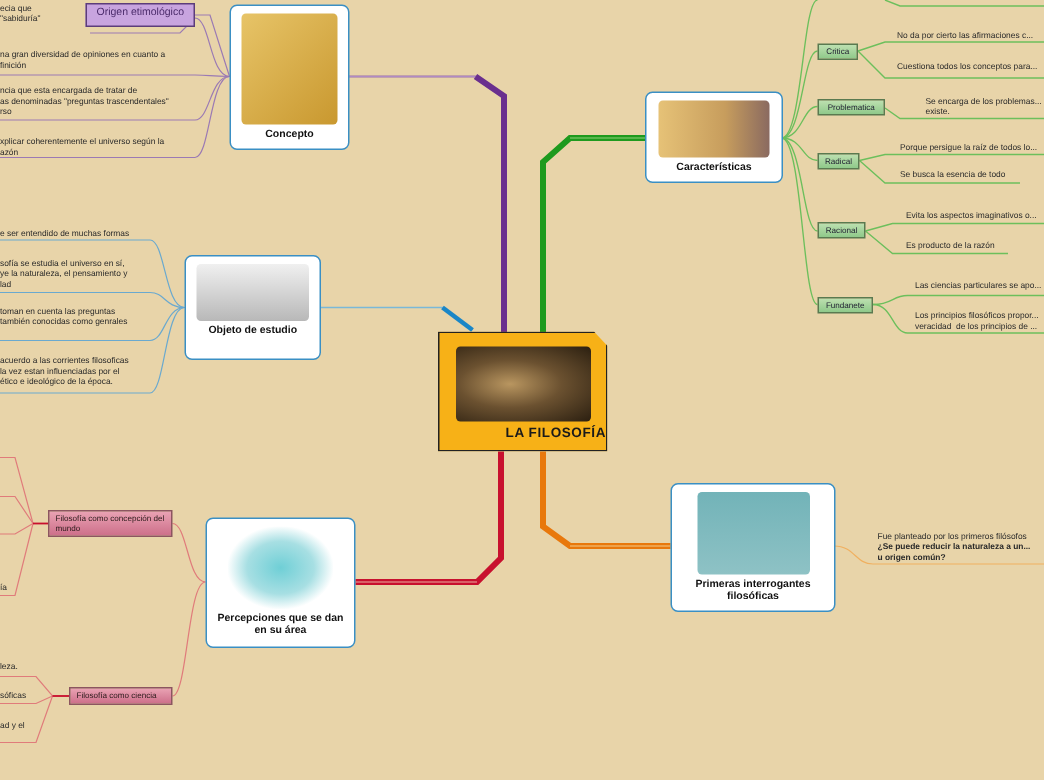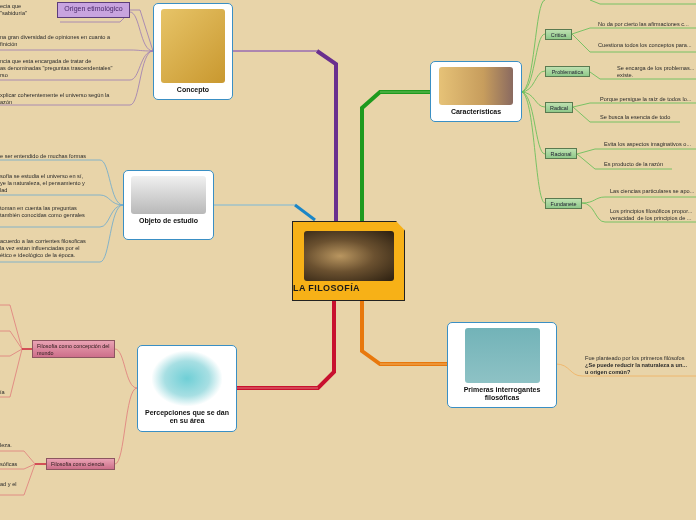--- a/index.html
+++ b/index.html
@@ -8,21 +8,21 @@
   .txt { position:absolute; font-size:5.6px; line-height:7px; color:#2a2a2a; white-space:nowrap; }
   .node { position:absolute; background:#fff; border:1.5px solid #3a8fc4; border-radius:5px; box-sizing:border-box; text-align:center; }
   .node .pic { margin:5px auto 0 auto; border-radius:3px; }
   .node .label { font-weight:bold; font-size:7px; color:#111; line-height:8px; margin-top:3px; }
   .tag { position:absolute; font-size:5.4px; line-height:6.5px; box-sizing:border-box; padding:2px 4px; }
   .tag.purple { background:#c8a4df; border:1px solid #5c3c7a; color:#4a2a6a; font-size:7px; text-align:center; padding:3px 4px; }
   .tag.green { background:linear-gradient(#bde0b0,#8fc98a); border:1px solid #5a7a50; color:#223; text-align:center; }
   .tag.red { background:linear-gradient(#e9a2b3,#cd6f8a); border:1px solid #8c5560; color:#2a1a1a; }
   .center { position:absolute; left:292px; top:221px; width:113px; height:80px; background:#f7b117; border:1.5px solid #222; box-sizing:border-box; clip-path:polygon(0 0, 92% 0, 100% 12%, 100% 100%, 0 100%); }
   .center .pic { position:absolute; left:11px; top:9px; width:90px; height:50px; border-radius:3px; background:radial-gradient(ellipse at 40% 50%, #b99660 0%, #6b5130 45%, #2b1f10 100%); }
-  .center .title { position:absolute; left:0; right:0; top:61px; text-align:left; font-weight:bold; font-size:9px; letter-spacing:0.4px; color:#1a1a1a; }
+  .center .title { position:absolute; left:0; right:0; top:61px; text-align:right; font-weight:bold; font-size:9px; letter-spacing:0.4px; color:#1a1a1a; }
 </style>
 </head>
 <body>
 
 <svg class="lines" width="696" height="520" viewBox="0 0 696 520">
 
   <path d="M232,51 L317,51 L336,64 L336,222" stroke="#6a2f8e" stroke-width="1" fill="none"></path>
   <path d="M317,51 L336,64 L336,222" stroke="#6a2f8e" stroke-width="4" fill="none"></path>
   <path d="M232,51 L317,51" stroke="#b08ac4" stroke-width="1" fill="none"></path>
 

